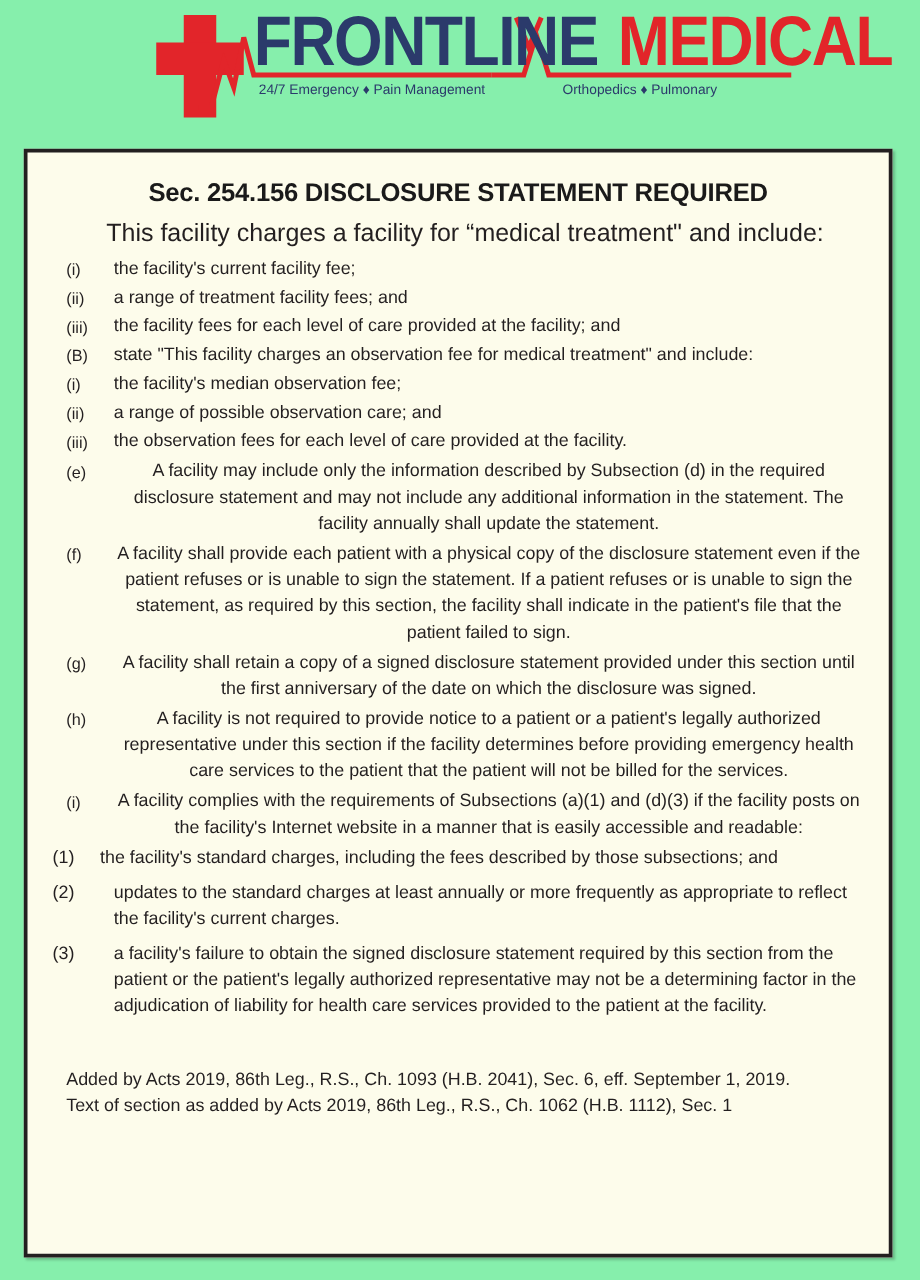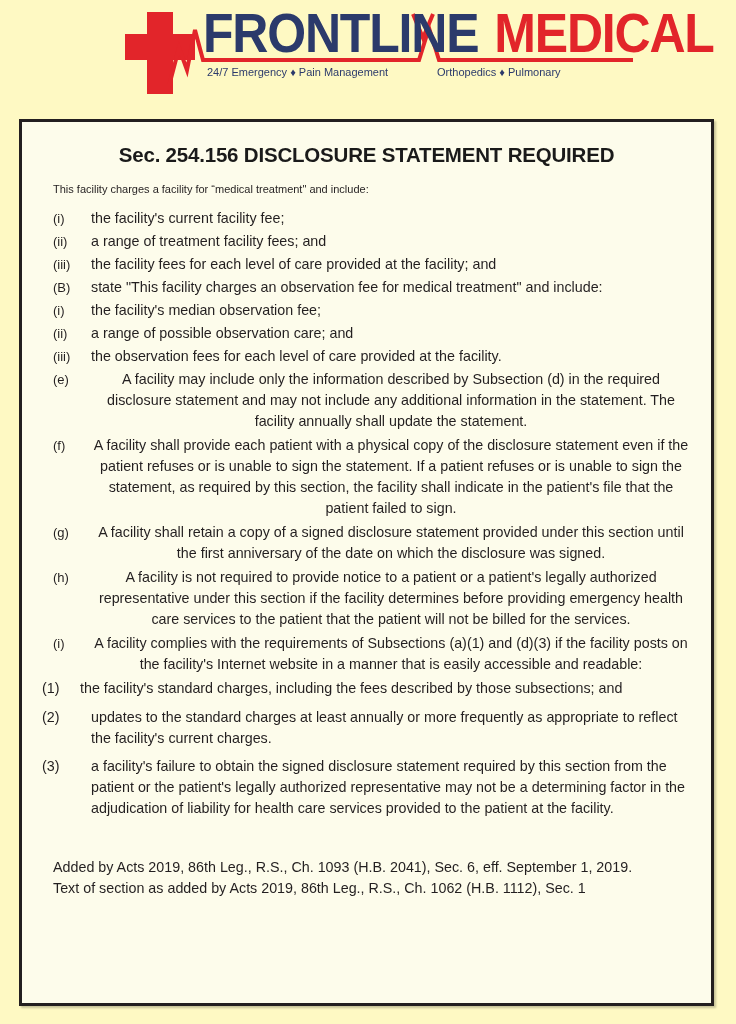--- a/index.html
+++ b/index.html
@@ -8,21 +8,21 @@
     width: 736px;
     height: 1024px;
     background: #ffffff;
     font-family: "Liberation Sans", sans-serif;
   }
 
   #page {
     position: relative;
     width: 736px;
     height: 1024px;
-    background: #fef9c3;
+    background: #86efac;
     overflow: hidden;
   }
 
   
   #header {
     position: absolute;
     left: 0; top: 0;
     width: 736px;
     height: 108px;
   }
@@ -87,55 +87,56 @@
   .tagline {
     position: absolute;
     top: 58px;
     font-family: "Liberation Sans", sans-serif;
     font-weight: normal;
     font-size: 11px;
     color: #2b3a6b;
     white-space: nowrap;
   }
   #tagline-left  { left: 94px; }
-  #tagline-right { left: 324px; }
+  #tagline-right { left: 337px; }
 
   
   #doc-box {
     position: absolute;
     left: 19px;
     top: 119px;
     width: 695px;
     height: 887px;
     background: #fdfceb;
     border: 3px solid #231f20;
     box-shadow: 2px 2px 2px rgba(0,0,0,0.22);
   }
 
   #doc-title {
-    margin: 21px 0 14px 0;
+    margin: 21px 0 6px 0;
     text-align: center;
     font-family: "Liberation Sans", sans-serif;
     font-weight: bold;
     font-size: 20.5px;
     color: #1a1a1a;
     letter-spacing: -0.2px;
   }
 
   #doc-body {
     padding: 0 20px 0 31px;
     color: #231f20;
     font-size: 14.3px;
     line-height: 1.47;
   }
 
   
   .lead {
-    margin-bottom: 11px;
-    font-size: 11px;
+    margin-bottom: 3px;
+    font-size: 20px;
+    text-align: center;
   }
 
   
   .item {
     display: flex;
     align-items: flex-start;
     margin-bottom: 2px;
   }
   .marker {
     flex: 0 0 auto;

